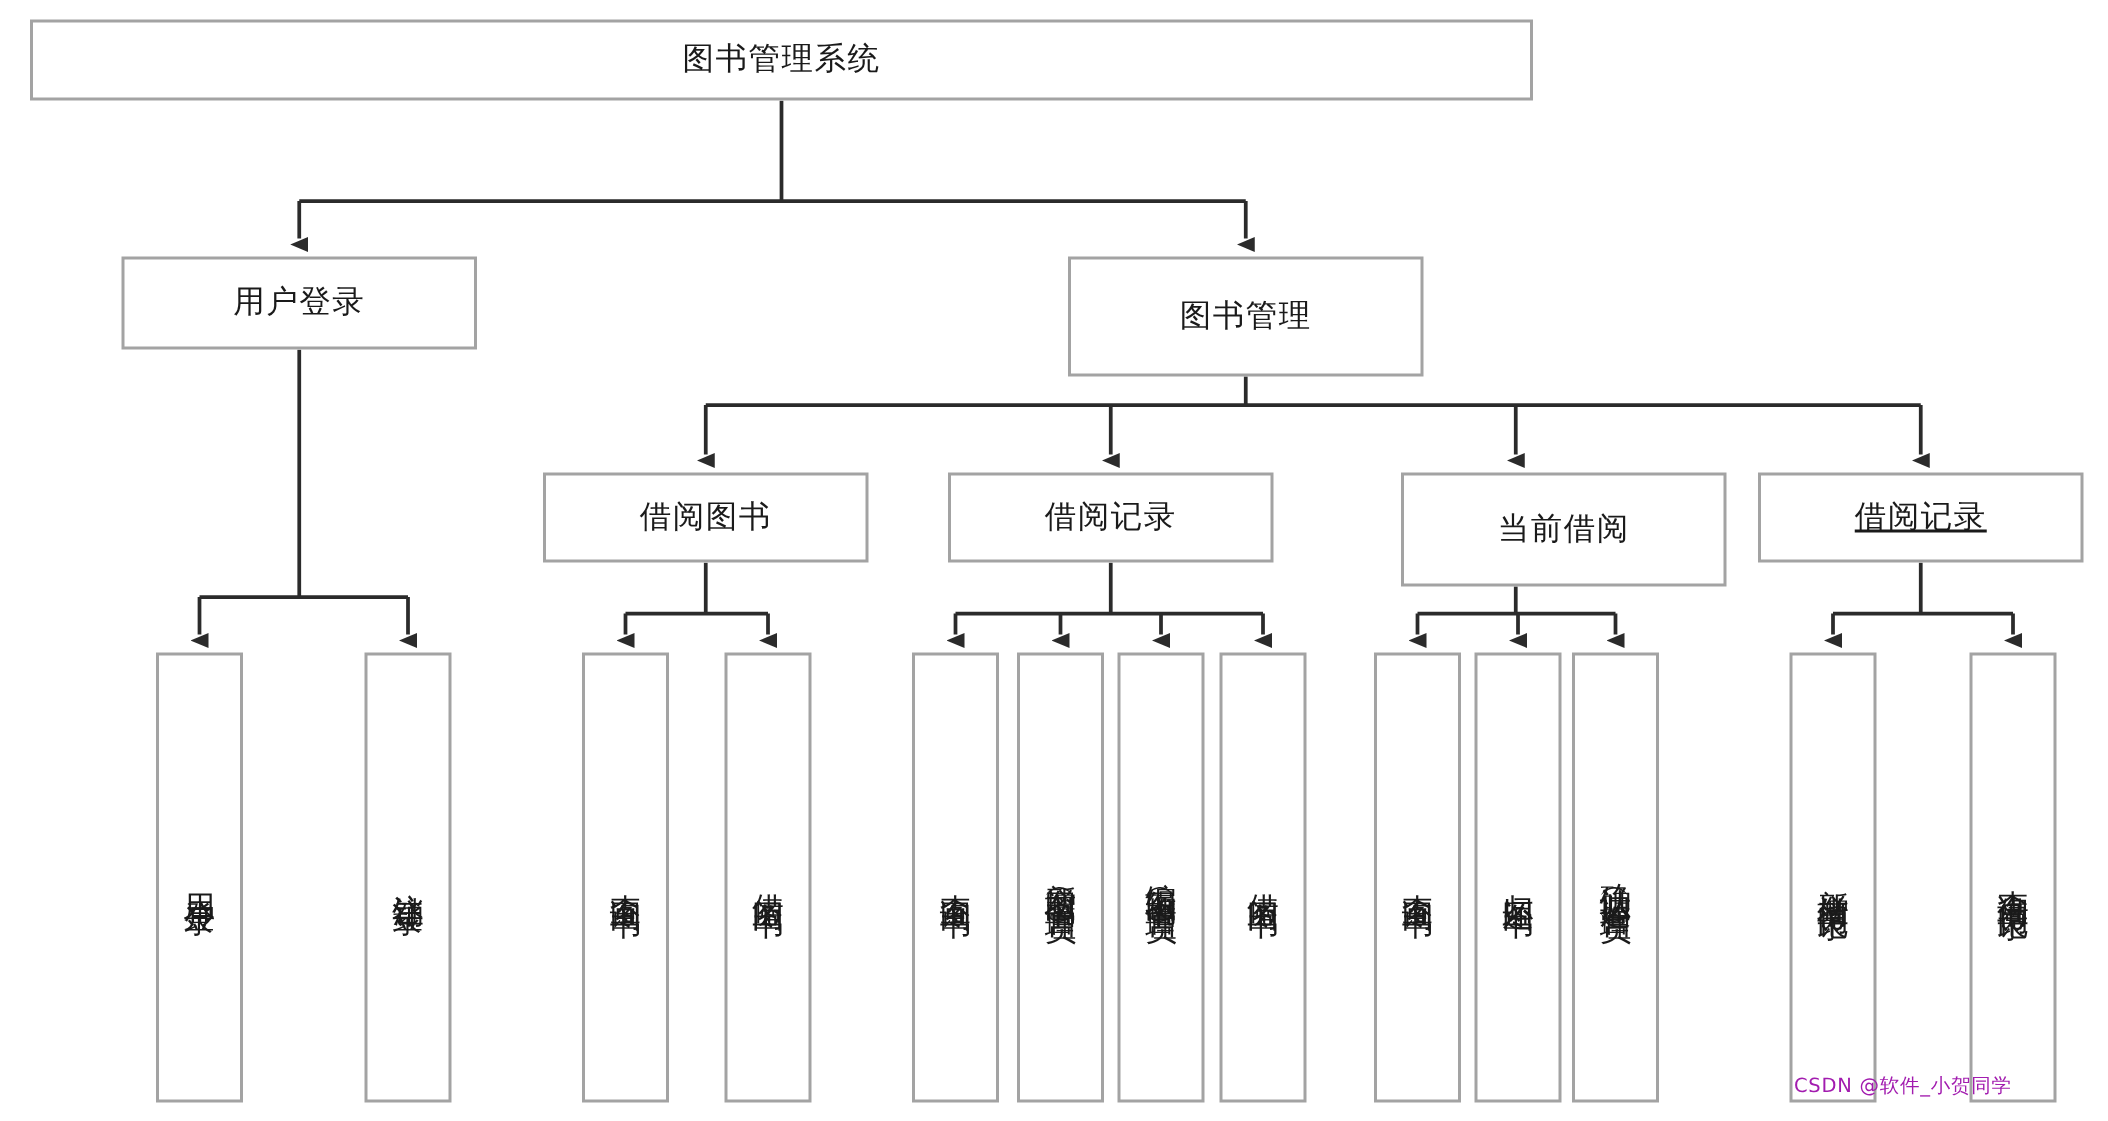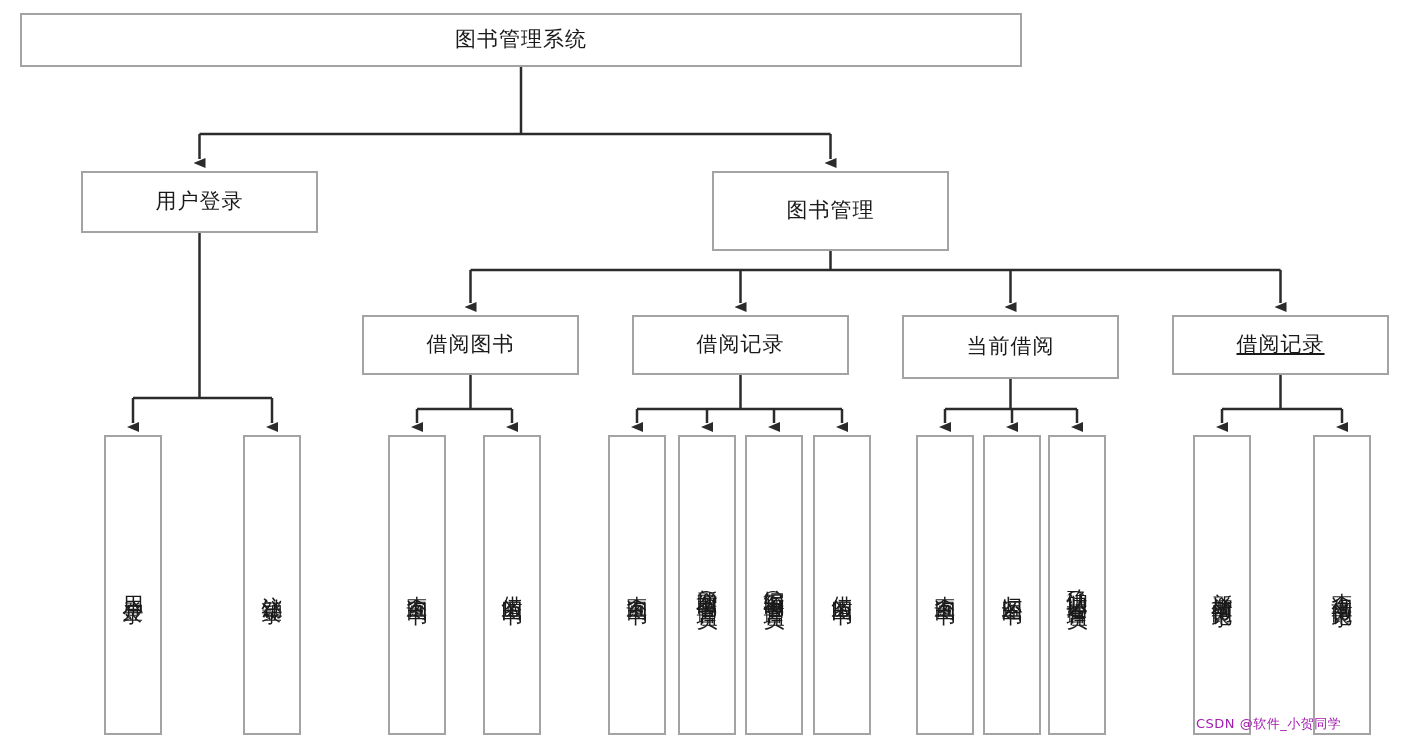--- a/index.html
+++ b/index.html
@@ -126,21 +126,21 @@
       </div>
       <div class="node horiz" style="left: 712px; top: 171px; width: 237px; height: 80px;">
         <span class="txt">图书管理</span>
       </div>
       <div class="node horiz" style="left: 362px; top: 315px; width: 217px; height: 60px;">
         <span class="txt">借阅图书</span>
       </div>
       <div class="node horiz" style="left: 632px; top: 315px; width: 217px; height: 60px;">
         <span class="txt">借阅记录</span>
       </div>
-      <div class="node horiz" style="left: 902px; top: 315px; width: 217px; height: 64px;">
+      <div class="node horiz" style="left: 934px; top: 315px; width: 217px; height: 76px;">
         <span class="txt">当前借阅</span>
       </div>
       <div class="node horiz" style="left: 1172px; top: 315px; width: 217px; height: 60px; text-decoration: underline;">
         <span class="txt">借阅记录</span>
       </div>
       <div class="node vert" style="left: 104px; top: 435px; width: 58px; height: 300px;">
         <span class="txt">用户登录</span>
       </div>
       <div class="node vert" style="left: 243px; top: 435px; width: 58px; height: 300px;">
         <span class="txt">注销登录</span>

